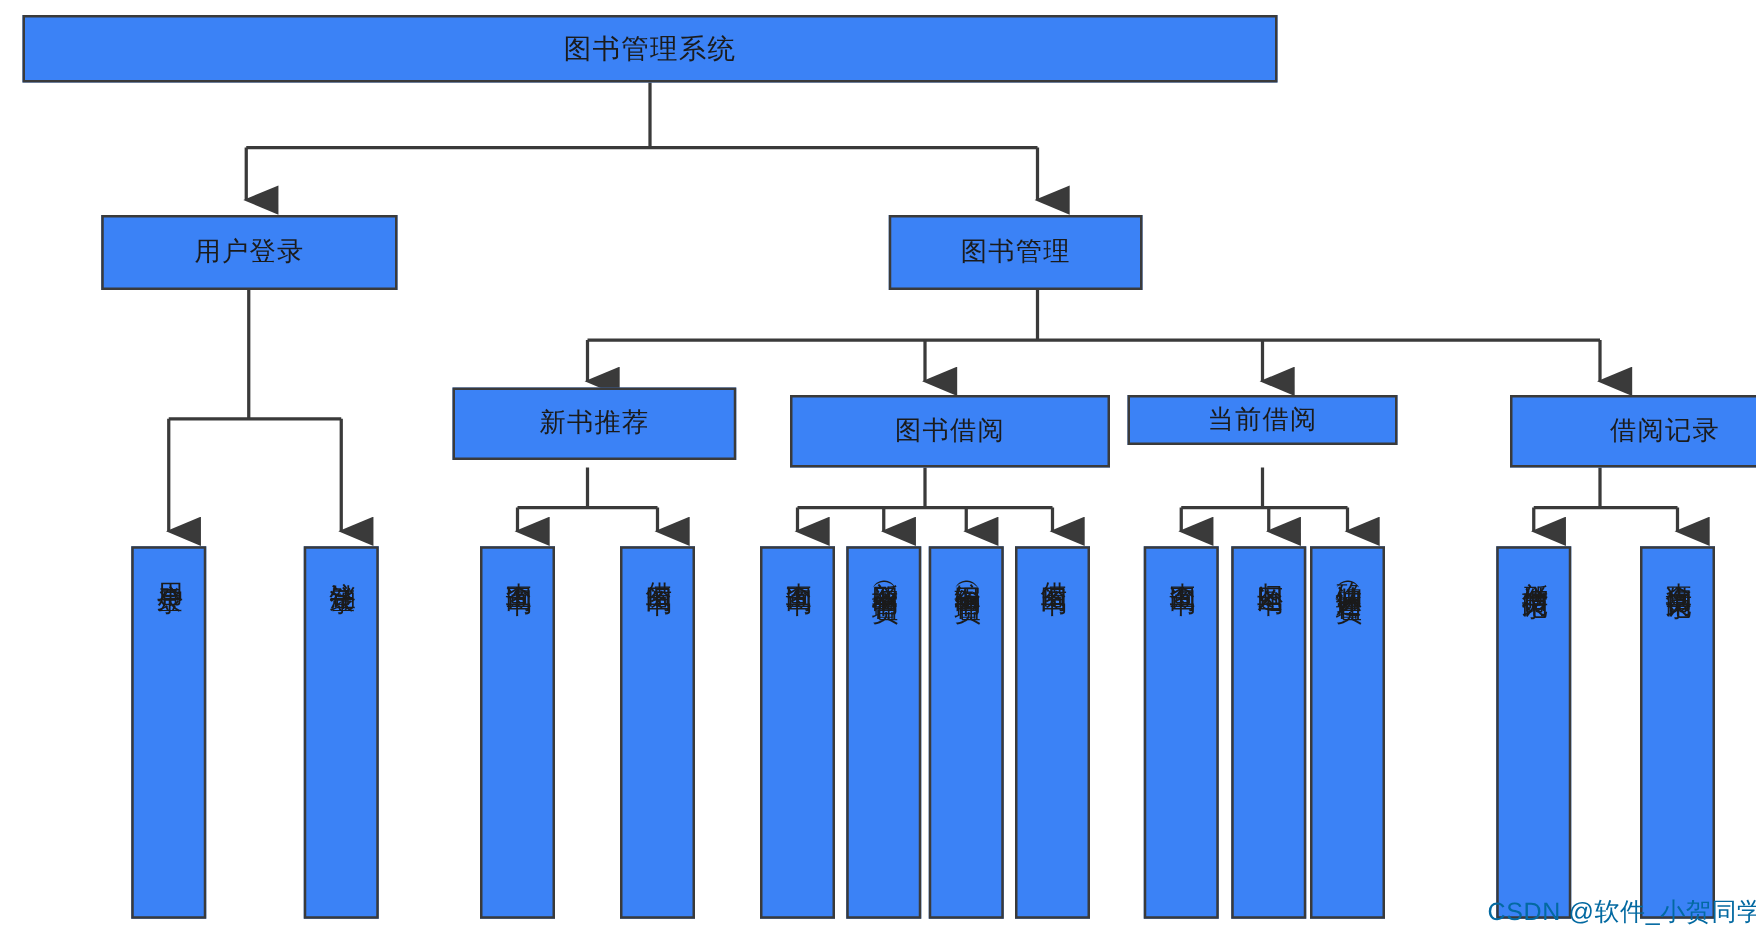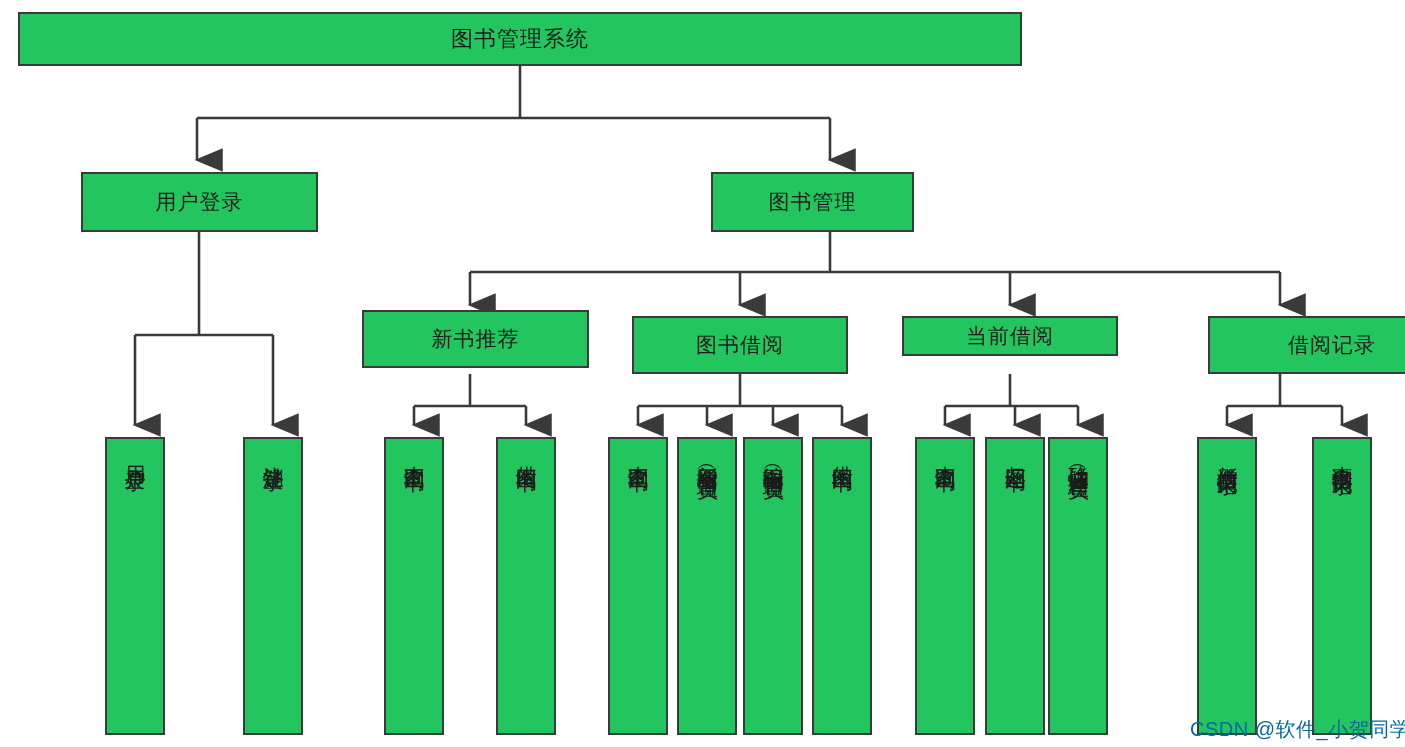--- a/index.html
+++ b/index.html
@@ -21,21 +21,21 @@
     position: absolute;
     left: 0;
     top: 0;
     width: 1405px;
     height: 747px;
     pointer-events: none;
   }
   .node {
     position: absolute;
     box-sizing: border-box;
-    background: #22c55e;
+    background: #3b82f6;
     border: 2px solid #3a3a3a;
     display: flex;
     align-items: center;
     justify-content: center;
     color: #1b1b1b;
   }
   .node.horizontal .label {
     font-size: 21px;
     letter-spacing: 1px;
     line-height: 1.2;
@@ -130,21 +130,21 @@
   <div class="node horizontal" style="left:81px; top:172px; width:237px; height:60px;">
     <span class="label">用户登录</span>
   </div>
   <div class="node horizontal" style="left:711px; top:172px; width:203px; height:60px;">
     <span class="label">图书管理</span>
   </div>
 
   <div class="node horizontal" style="left:362px; top:310px; width:227px; height:58px;">
     <span class="label">新书推荐</span>
   </div>
-  <div class="node horizontal" style="left:632px; top:316px; width:216px; height:58px;">
+  <div class="node horizontal" style="left:632px; top:316px; width:256px; height:58px;">
     <span class="label">图书借阅</span>
   </div>
   <div class="node horizontal" style="left:902px; top:316px; width:216px; height:40px;">
     <span class="label">当前借阅</span>
   </div>
   <div class="node horizontal" style="left:1208px; top:316px; width:248px; height:58px;">
     <span class="label">借阅记录</span>
   </div>
 
   <div class="node vertical" style="left:105px; top:437px; width:60px; height:298px;">

